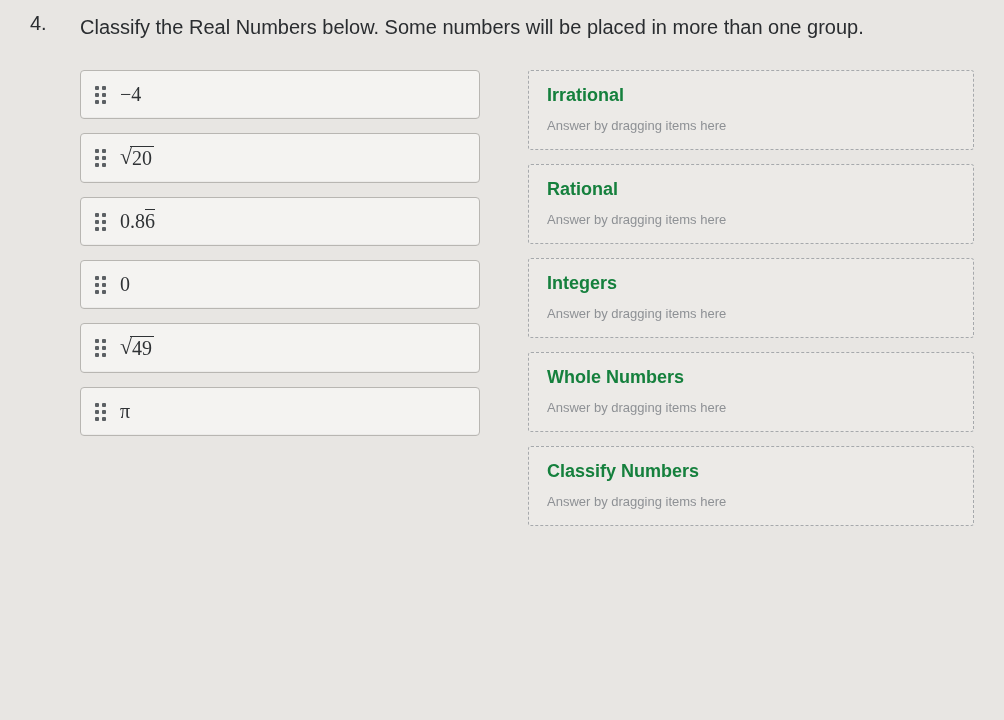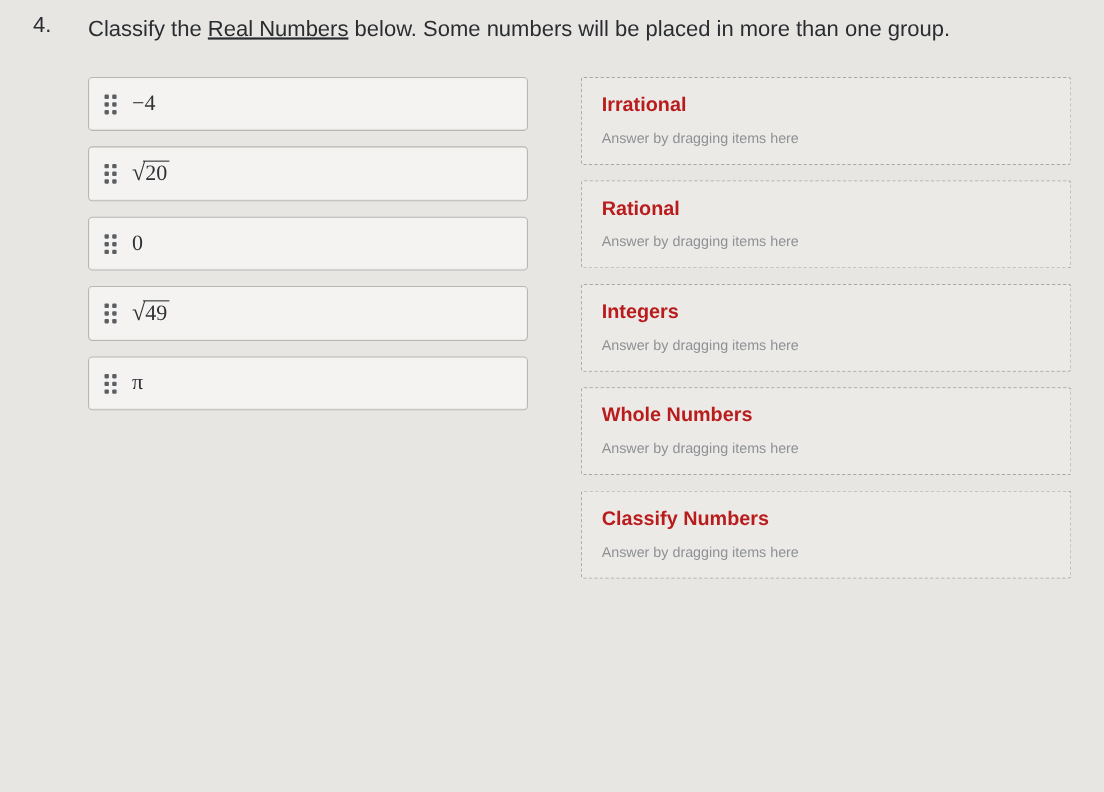--- a/index.html
+++ b/index.html
@@ -8,21 +8,21 @@
     background: #e8e6e3;
     width: 1004px;
     height: 720px;
     padding: 12px 30px 0 30px;
     color: #3a3e42;
     overflow: hidden;
   }
   .question-row { display: flex; gap: 18px; margin-bottom: 28px; }
   .qnum { font-size: 20px; color: #2a2d30; min-width: 32px; }
   .qtext { font-size: 20px; color: #2a2d30; line-height: 1.5; }
-  .underline { text-decoration: underline; }
+  .underline { }
   .content { display: flex; gap: 48px; padding-left: 50px; }
   .col-left { flex: 0 0 400px; display: flex; flex-direction: column; gap: 14px; }
   .drag-item {
     display: flex;
     align-items: center;
     background: #f4f3f1;
     border: 1px solid #b8b6b2;
     border-radius: 4px;
     padding: 12px 14px;
     gap: 14px;
@@ -43,21 +43,21 @@
   .sqrt-sym { font-size: 22px; line-height: 1; }
   .radicand { border-top: 1.5px solid #2f3235; padding: 0 2px; margin-left: -2px; line-height: 1.15; }
   .overline { text-decoration: overline; text-decoration-thickness: 1.3px; }
   .col-right { flex: 1; display: flex; flex-direction: column; gap: 14px; }
   .drop-zone {
     border: 1.5px dashed #a6a9ac;
     border-radius: 3px;
     padding: 14px 18px 16px 18px;
     background: #eceae7;
   }
-  .drop-title { font-weight: 600; font-size: 18px; color: #b91c1c; margin-bottom: 12px; }
+  .drop-title { font-weight: 600; font-size: 18px; color: #15803d; margin-bottom: 12px; }
   .drop-placeholder { font-size: 13px; color: #8e9195; }
 </style>
 </head>
 <body>
 
 <div class="question-row">
   <div class="qnum">4.</div>
   <div class="qtext">
     <span>Classify the </span><span class="underline">Real Numbers</span><span> below.  Some numbers will be placed in more than one group.</span>
   </div>
@@ -87,20 +87,33 @@
           <span></span>
           <span></span>
           <span></span>
         </span>
       <span class="math sqrt">
         <span class="sqrt-sym">√</span>
           <span class="radicand">20</span>
       </span>
     </div>
 
+    <div class="drag-item">
+      <span class="grip">
+          <span></span>
+          <span></span>
+          <span></span>
+          <span></span>
+          <span></span>
+          <span></span>
+        </span>
+      <span class="math">
+        <span>0.8</span><span class="overline">6</span>
+      </span>
+    </div>
 
     <div class="drag-item">
       <span class="grip">
           <span></span>
           <span></span>
           <span></span>
           <span></span>
           <span></span>
           <span></span>
         </span>

